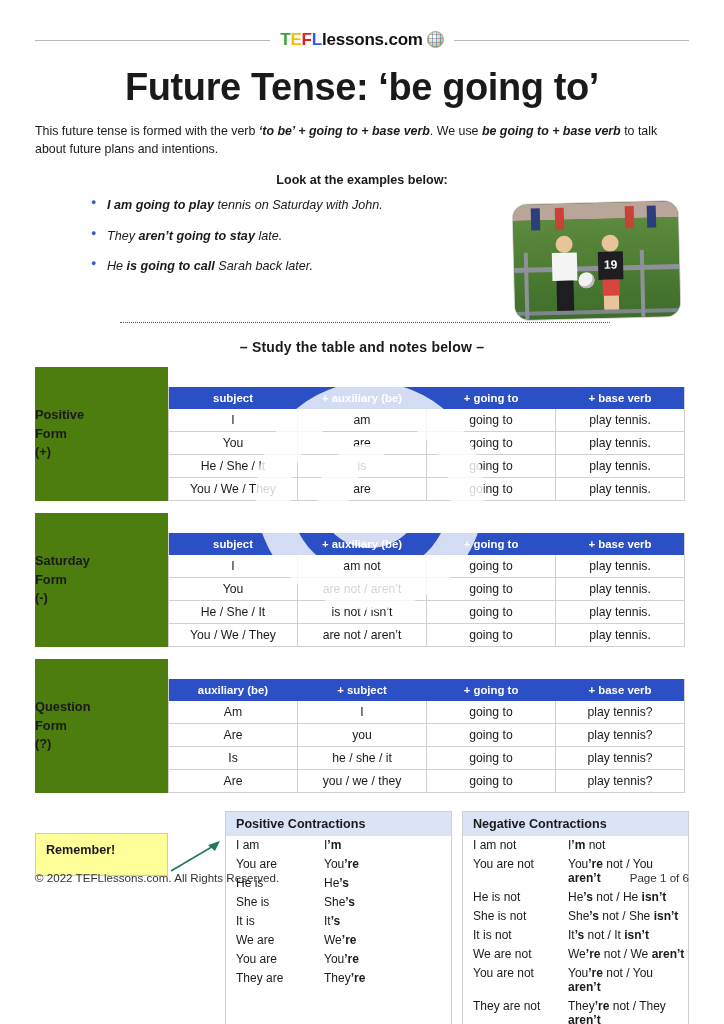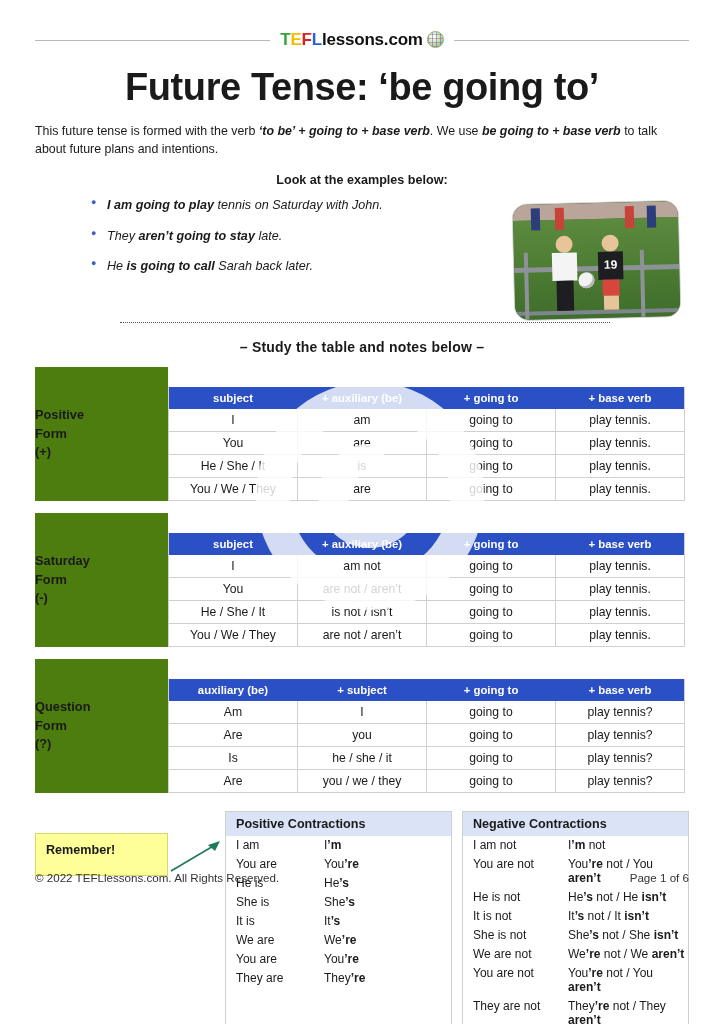--- a/index.html
+++ b/index.html
@@ -360,26 +360,26 @@
           </div>
         <div class="crow">
             <span class="a">You are not</span>
             <span class="b"><span>You</span><b>’re</b><span> not / You </span><b>aren’t</b></span>
           </div>
         <div class="crow">
             <span class="a">He is not</span>
             <span class="b"><span>He</span><b>’s</b><span> not / He </span><b>isn’t</b></span>
           </div>
         <div class="crow">
+            <span class="a">She is not</span>
+            <span class="b"><span>She</span><b>’s</b><span> not / She </span><b>isn’t</b></span>
+          </div>
+        <div class="crow">
             <span class="a">It is not</span>
             <span class="b"><span>It</span><b>’s</b><span> not / It </span><b>isn’t</b></span>
-          </div>
-        <div class="crow">
-            <span class="a">She is not</span>
-            <span class="b"><span>She</span><b>’s</b><span> not / She </span><b>isn’t</b></span>
           </div>
         <div class="crow">
             <span class="a">We are not</span>
             <span class="b"><span>We</span><b>’re</b><span> not / We </span><b>aren’t</b></span>
           </div>
         <div class="crow">
             <span class="a">You are not</span>
             <span class="b"><span>You</span><b>’re</b><span> not / You </span><b>aren’t</b></span>
           </div>
         <div class="crow">

